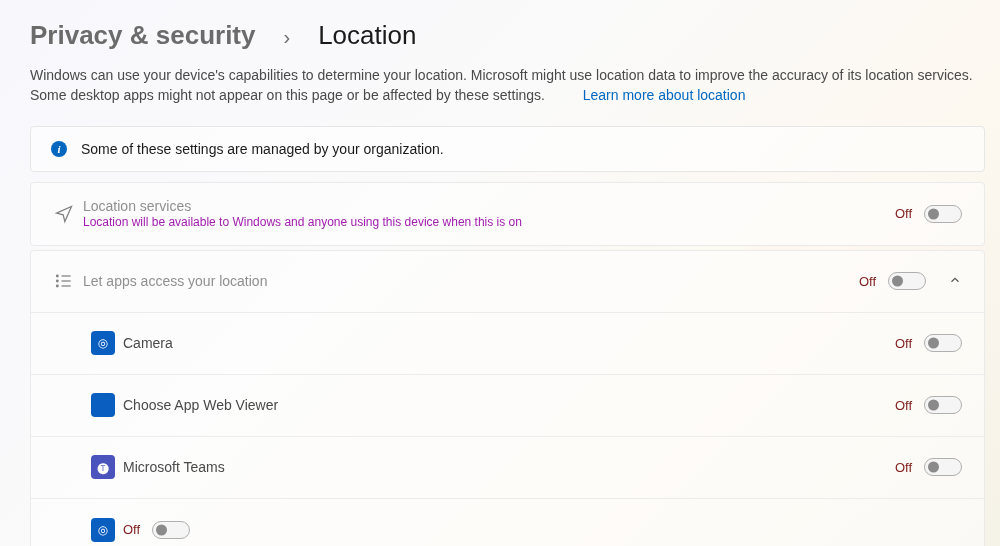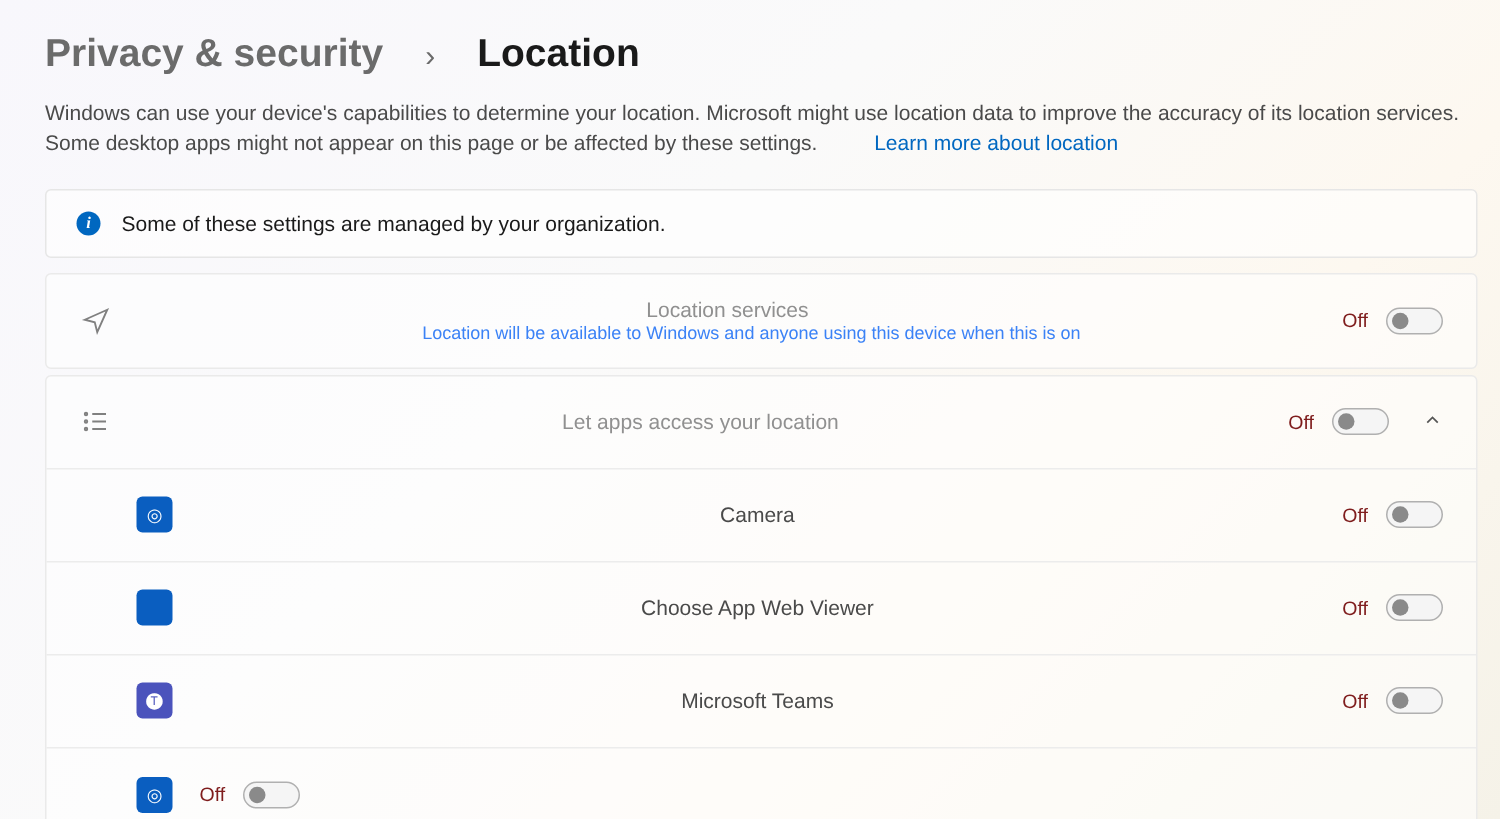--- a/index.html
+++ b/index.html
@@ -23,21 +23,21 @@
     font-size: 26px;
     font-weight: 600;
     color: #6b6b6b;
   }
   .breadcrumb .sep {
     font-size: 20px;
     color: #6b6b6b;
   }
   .breadcrumb .current {
     font-size: 26px;
-    font-weight: 700;
+    font-weight: 400;
     color: #1a1a1a;
   }
   .description {
     color: #4a4a4a;
     line-height: 1.45;
     margin-bottom: 20px;
     max-width: 950px;
   }
   .description .link {
     color: #0067c0;
@@ -73,24 +73,23 @@
   .card {
     background: rgba(255,255,255,0.55);
     border: 1px solid #eaeaea;
     border-radius: 4px;
     margin-bottom: 4px;
   }
   .row {
     display: flex;
     align-items: center;
     padding: 14px 22px;
-    gap: 18px;
+    gap: 8px;
     min-height: 62px;
     border-bottom: 1px solid #ececec;
-    text-align: center;
   }
   .row:last-child { border-bottom: none; }
   .row .lead-icon {
     width: 22px;
     height: 22px;
     flex-shrink: 0;
     display: flex;
     align-items: center;
     justify-content: center;
     color: #808080;
@@ -110,23 +109,22 @@
   .row .text {
     flex: 1;
     min-width: 0;
   }
   .row .title {
     font-size: 14px;
     color: #909090;
   }
   .row .sub {
     font-size: 12px;
-    color: #3b82f6;
+    color: #a21caf;
     margin-top: 1px;
-    margin-left: 32px;
   }
   .row .app-label {
     font-size: 14px;
     color: #4a4a4a;
   }
   .ctrl {
     display: flex;
     align-items: center;
     gap: 12px;
   }

